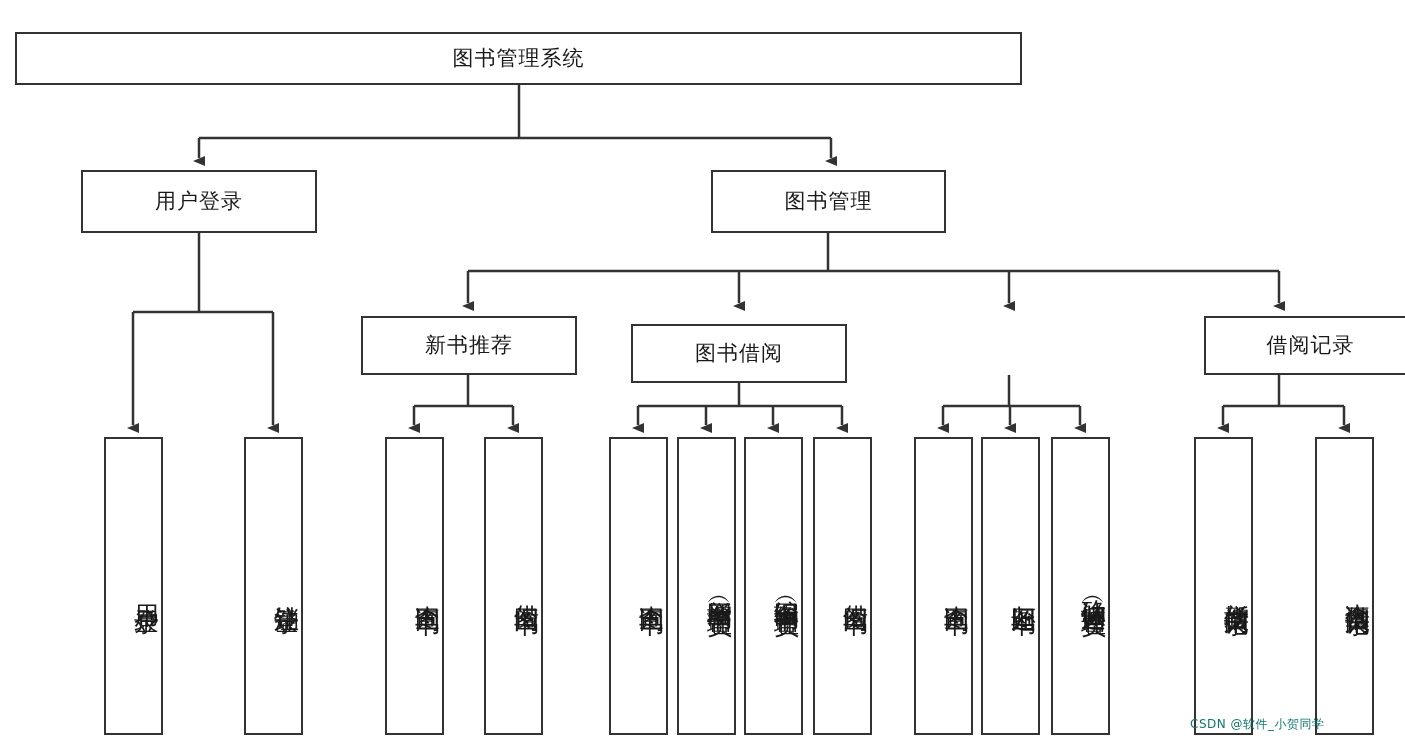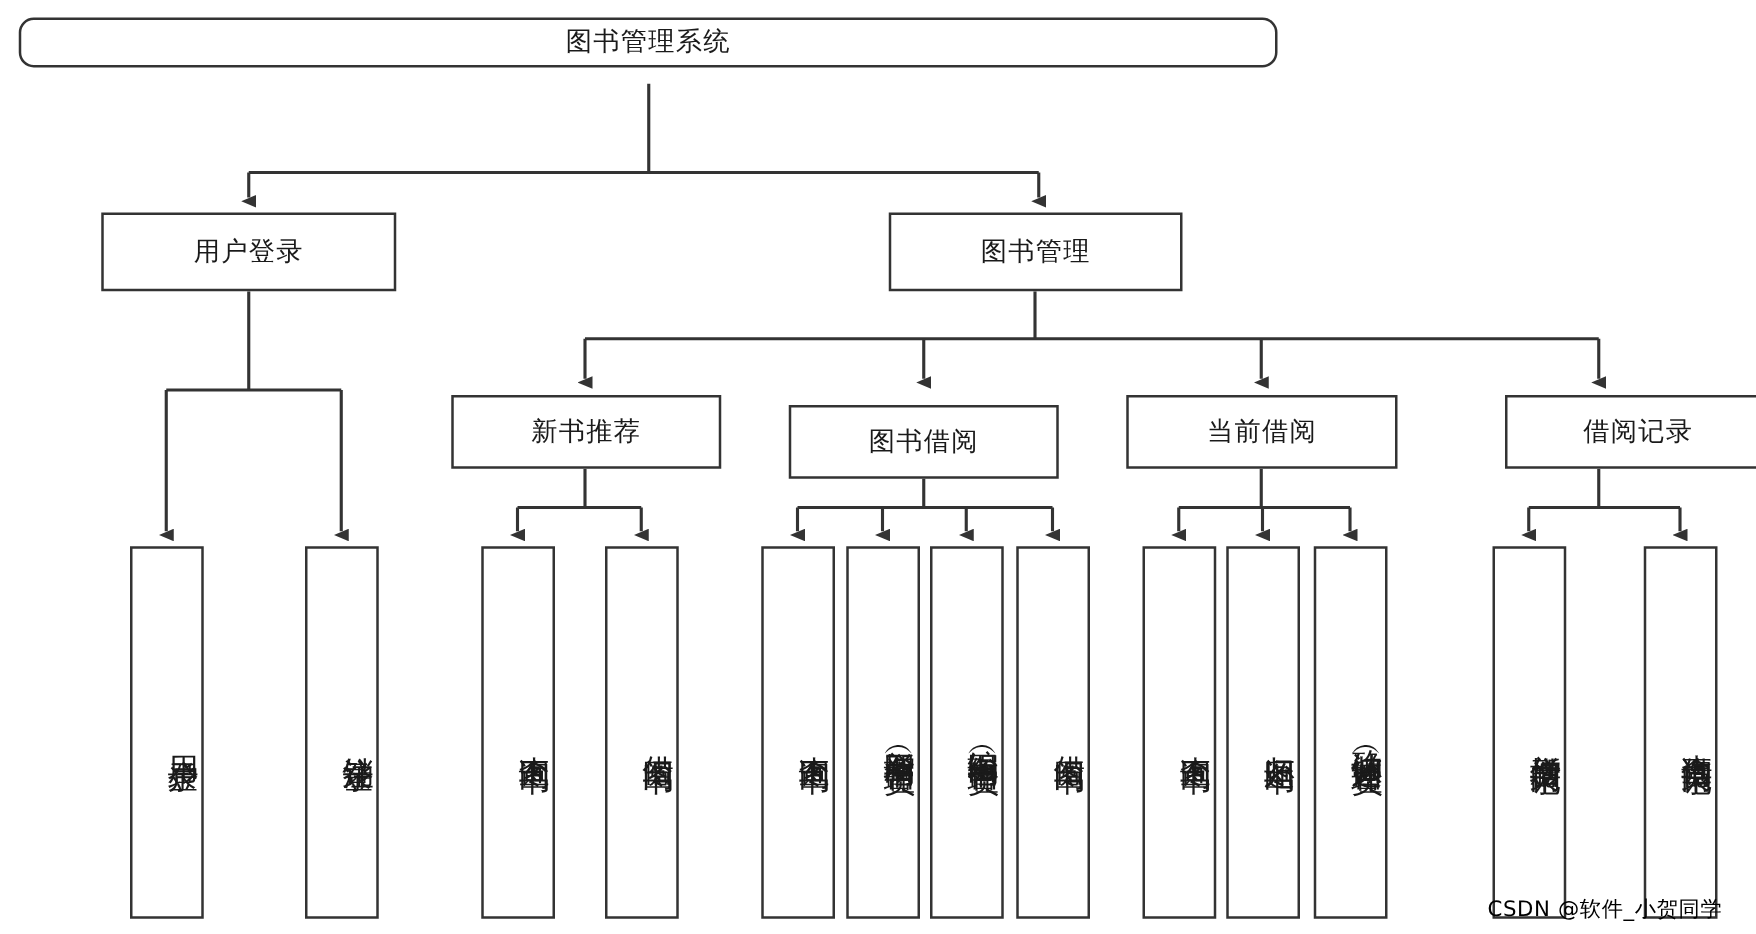--- a/index.html
+++ b/index.html
@@ -50,22 +50,22 @@
     justify-content: center;
   }
   .node.vert .vlabel {
     writing-mode: vertical-rl;
     text-orientation: upright;
     display: block;
     white-space: nowrap;
   }
   #watermark {
     position: absolute;
-    color: #000000;
-    font-size: 17px;
+    color: #0f766e;
+    font-size: 12px;
     letter-spacing: 0.5px;
     white-space: nowrap;
     user-select: none;
   }
 </style>
 </head>
 <body>
 
 <div id="canvas">
 
@@ -112,39 +112,36 @@
       <path d="M1010,406 L1010,425" marker-end="url(#arrow)"></path>
       <path d="M1080,406 L1080,425" marker-end="url(#arrow)"></path>
 
       <path d="M1279,375 L1279,406"></path>
       <path d="M1223,406 L1344,406"></path>
       <path d="M1223,406 L1223,425" marker-end="url(#arrow)"></path>
       <path d="M1344,406 L1344,425" marker-end="url(#arrow)"></path>
     </g>
   </svg>
 
-  <div class="node horiz" style="left:15px; top:14px; width:1007px; height:40px;border-radius:12px;">
+  <div class="node horiz" style="left:15px; top:32px; width:1007px; height:53px;">
     <span>图书管理系统</span>
   </div>
 
   <div class="node horiz" style="left:81px; top:170px; width:236px; height:63px;">
     <span>用户登录</span>
   </div>
   <div class="node horiz" style="left:361px; top:316px; width:216px; height:59px;">
     <span>新书推荐</span>
   </div>
 
   <div class="node horiz" style="left:711px; top:170px; width:235px; height:63px;">
     <span>图书管理</span>
   </div>
   <div class="node horiz" style="left:631px; top:324px; width:216px; height:59px;">
     <span>图书借阅</span>
-  </div>
-  <div class="node horiz" style="left:901px; top:316px; width:217px; height:59px;">
-    <span>当前借阅</span>
   </div>
   <div class="node horiz" style="left:1172px; top:316px; width:213px; height:59px;margin-left:32px;">
     <span>借阅记录</span>
   </div>
 
   <div class="node vert" style="left:104px; top:437px; width:59px; height:298px;">
     <span class="vlabel">用户登录</span>
   </div>
   <div class="node vert" style="left:244px; top:437px; width:59px; height:298px;">
     <span class="vlabel">注销登录</span>

